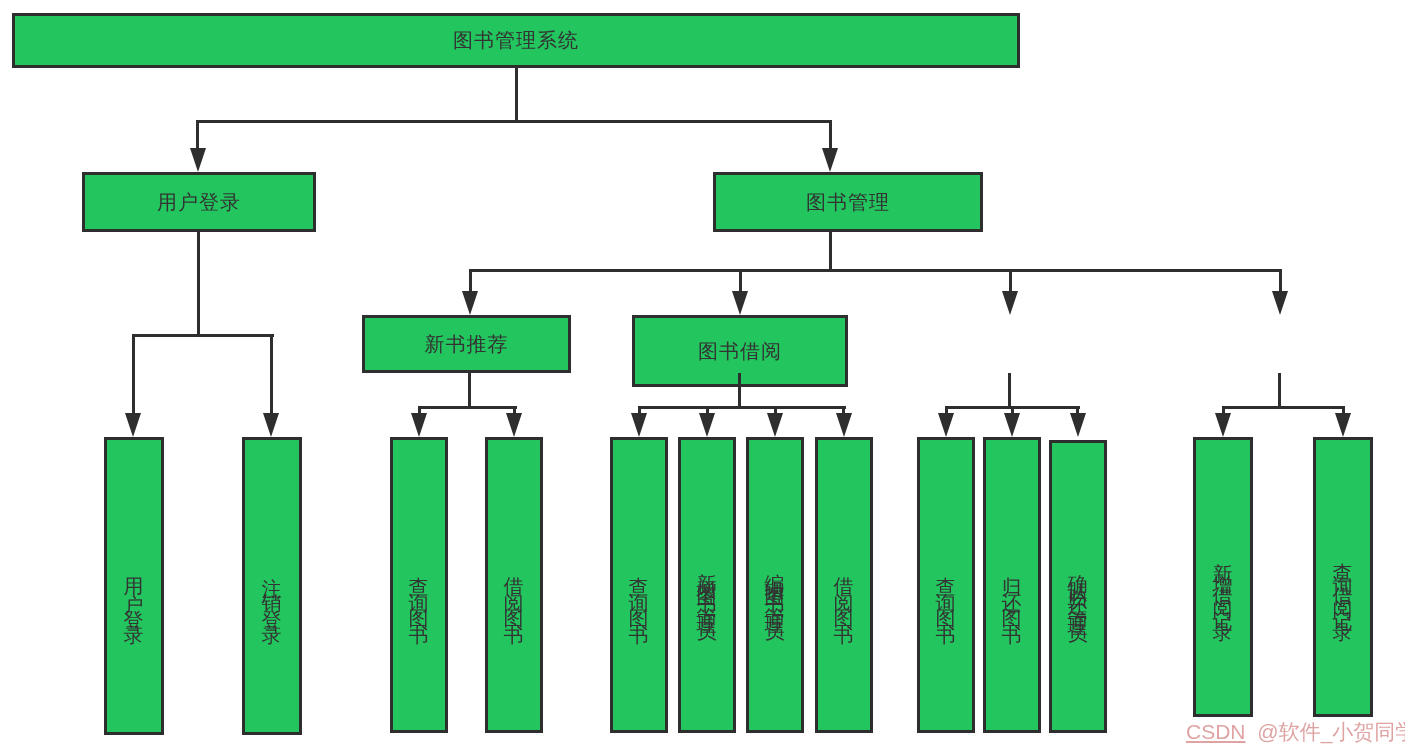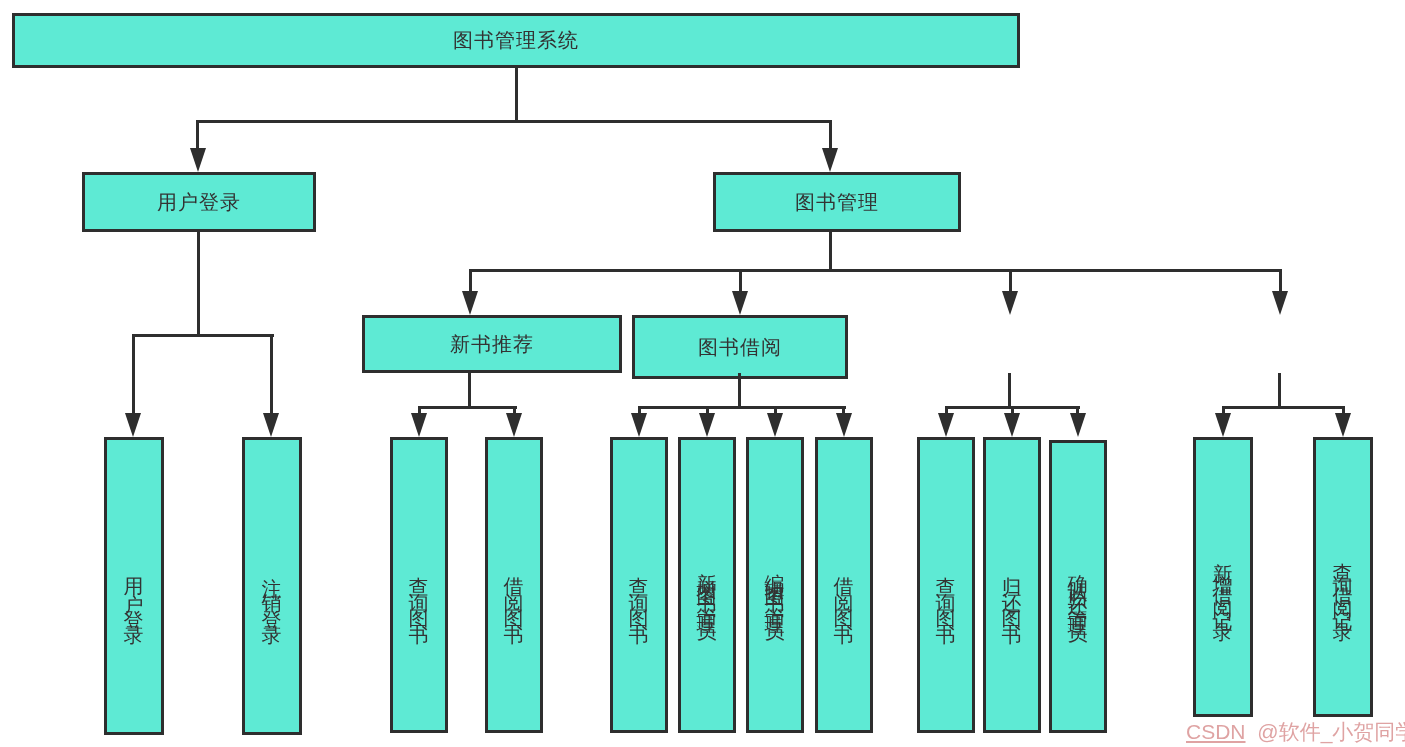--- a/index.html
+++ b/index.html
@@ -1,21 +1,21 @@
 <!DOCTYPE html>
 <html><head>
 <meta charset="utf-8">
 <style>
   html,body{margin:0;padding:0;background:#ffffff;}
   #canvas{
     position:relative;width:1405px;height:747px;background:#ffffff;overflow:hidden;
     font-family:"Liberation Sans","DejaVu Sans",sans-serif;color:#333333;
   }
   .box{
-    position:absolute;background:#5eead4;border:3px solid #2e2e2e;box-sizing:border-box;
+    position:absolute;background:#22c55e;border:3px solid #2e2e2e;box-sizing:border-box;
     display:flex;align-items:center;justify-content:center;
   }
   .hlabel{font-size:20px;letter-spacing:1px;white-space:nowrap;}
   .vtext{
     writing-mode:vertical-rl;text-orientation:mixed;font-size:20px;line-height:1;
     white-space:nowrap;
   }
   .sp-wide{letter-spacing:16px;margin-top:16px;}
   .sp-med{letter-spacing:12px;margin-top:12px;}
   .sp-tight{letter-spacing:7px;margin-top:7px;}
@@ -44,21 +44,21 @@
   <div class="vline" style="left:515px;top:68px;height:52px;"></div>
   <div class="hline" style="left:196px;top:120px;width:636px;"></div>
   <div class="vline" style="left:196px;top:120px;height:30px;"></div>
   <div class="arrow" style="left:190px;top:148px;"></div>
   <div class="vline" style="left:829px;top:120px;height:30px;"></div>
   <div class="arrow" style="left:822px;top:148px;"></div>
 
   <div class="box" style="left:82px;top:172px;width:234px;height:60px;">
     <span class="hlabel">用户登录</span>
   </div>
-  <div class="box" style="left:713px;top:172px;width:248px;height:60px;">
+  <div class="box" style="left:713px;top:172px;width:270px;height:60px;">
     <span class="hlabel">图书管理</span>
   </div>
 
   <div class="vline" style="left:197px;top:232px;height:105px;"></div>
   <div class="hline" style="left:132px;top:334px;width:142px;"></div>
   <div class="vline" style="left:132px;top:334px;height:81px;"></div>
   <div class="arrow" style="left:125px;top:413px;"></div>
   <div class="vline" style="left:270px;top:334px;height:81px;"></div>
   <div class="arrow" style="left:263px;top:413px;"></div>
 
@@ -73,24 +73,24 @@
   <div class="hline" style="left:469px;top:269px;width:813px;"></div>
   <div class="vline" style="left:469px;top:269px;height:25px;"></div>
   <div class="arrow" style="left:462px;top:291px;"></div>
   <div class="vline" style="left:739px;top:269px;height:25px;"></div>
   <div class="arrow" style="left:732px;top:291px;"></div>
   <div class="vline" style="left:1009px;top:269px;height:25px;"></div>
   <div class="arrow" style="left:1002px;top:291px;"></div>
   <div class="vline" style="left:1279px;top:269px;height:25px;"></div>
   <div class="arrow" style="left:1272px;top:291px;"></div>
 
-  <div class="box" style="left:362px;top:315px;width:260px;height:58px;">
+  <div class="box" style="left:362px;top:315px;width:209px;height:58px;">
     <span class="hlabel">新书推荐</span>
   </div>
-  <div class="box" style="left:632px;top:315px;width:216px;height:64px;">
+  <div class="box" style="left:632px;top:315px;width:216px;height:72px;">
     <span class="hlabel">图书借阅</span>
   </div>
 
   <div class="vline" style="left:468px;top:373px;height:36px;"></div>
   <div class="hline" style="left:418px;top:406px;width:99px;"></div>
   <div class="vline" style="left:418px;top:406px;height:10px;"></div>
   <div class="arrow" style="left:411px;top:413px;"></div>
   <div class="vline" style="left:513px;top:406px;height:10px;"></div>
   <div class="arrow" style="left:506px;top:413px;"></div>
   <div class="box" style="left:390px;top:437px;width:58px;height:296px;">

